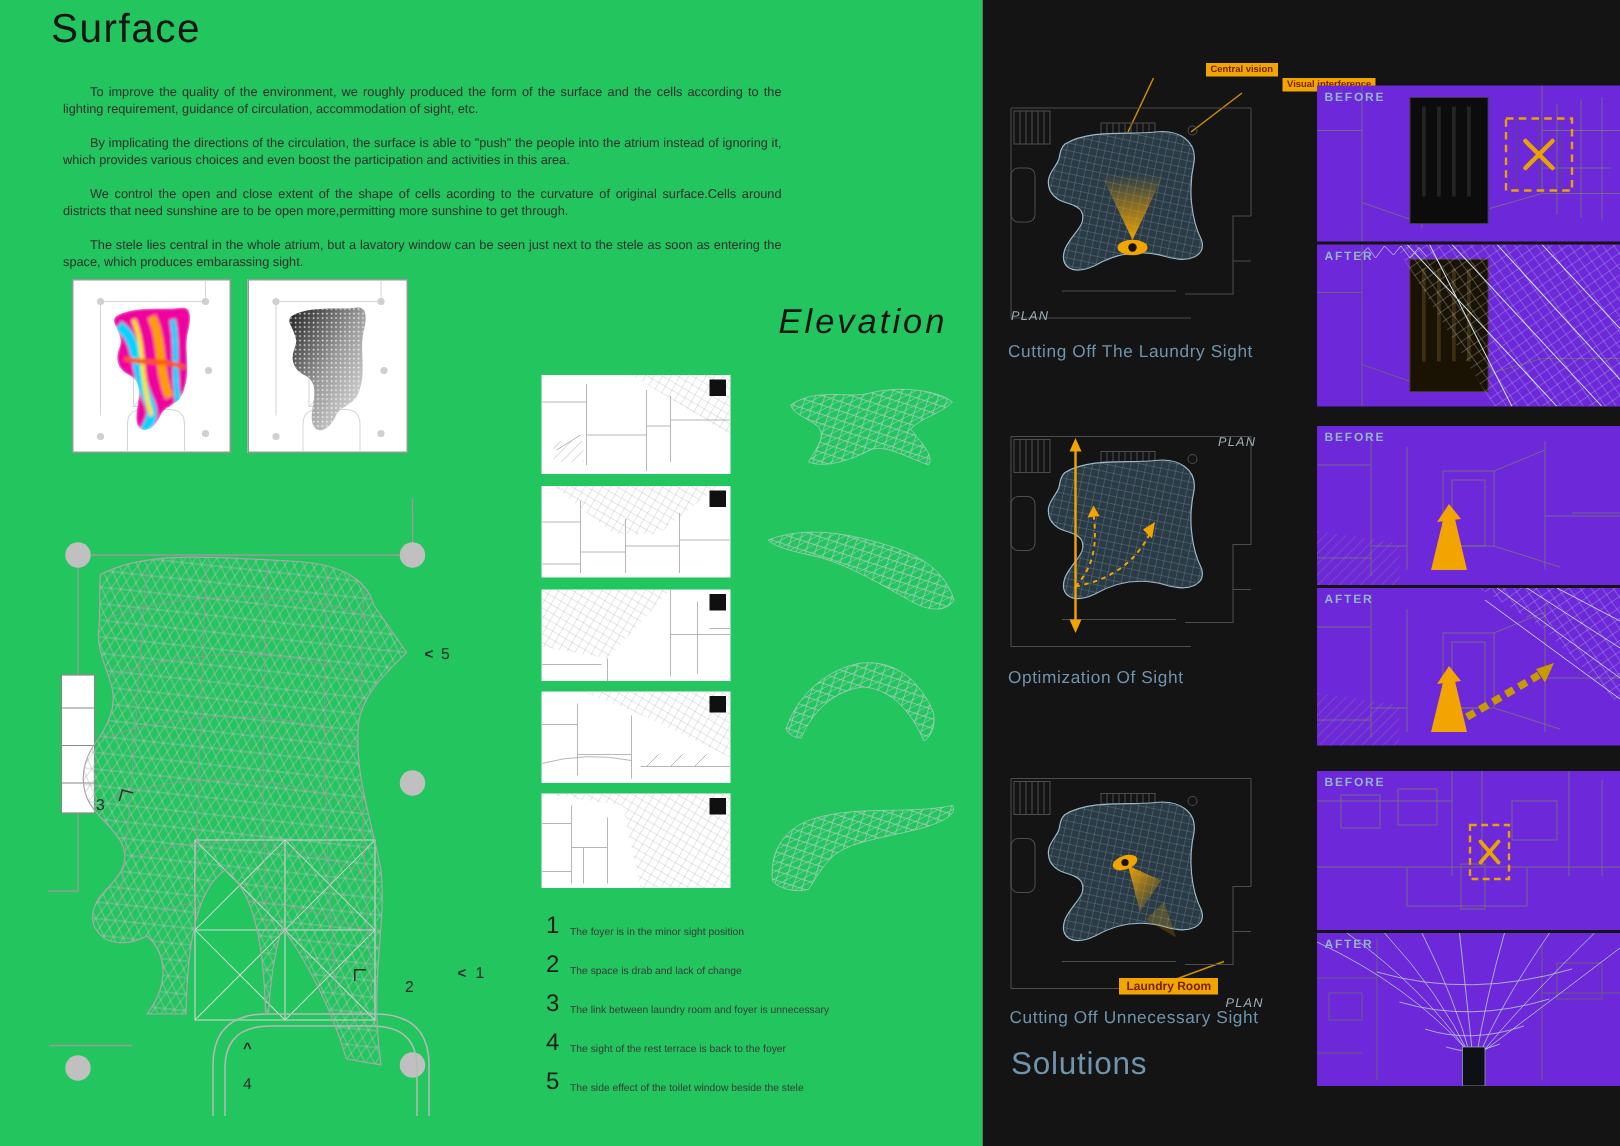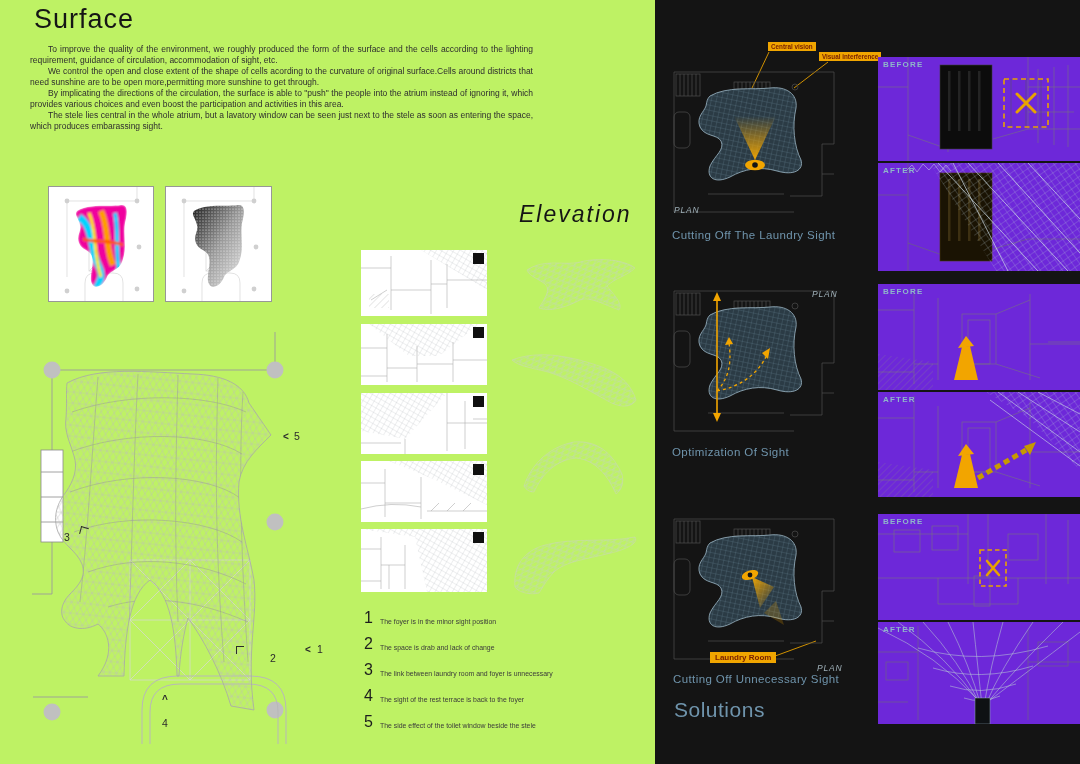--- a/index.html
+++ b/index.html
@@ -1,39 +1,39 @@
 <!DOCTYPE html>
 <html><head>
 <meta charset="utf-8">
 <style>
   html,body{margin:0;padding:0;}
   body{width:1080px;height:764px;position:relative;overflow:hidden;background:#fff;
        font-family:"Liberation Sans",sans-serif;}
   .abs{position:absolute;}
   
-  #left{position:absolute;left:0;top:0;width:655px;height:764px;background:#bef264;}
+  #left{position:absolute;left:0;top:0;width:655px;height:764px;background:#22c55e;}
   .title{left:34px;top:4px;font-size:27px;letter-spacing:1px;color:#151515;font-weight:400;}
   .paras{left:30px;top:44px;width:503px;font-size:8.5px;line-height:11px;color:#2e2e2e;text-align:justify;}
-  .paras p{margin:0;text-indent:18px;}
+  .paras p{margin:12px;text-indent:18px;}
   .frame{border:1px solid #979797;background:#fff;}
   .elevH{left:519px;top:201px;font-size:23px;letter-spacing:2px;color:#151515;font-weight:400;font-style:italic;}
   .mk{color:#2b2b2b;font-size:10.5px;}
   .chev{color:#2b2b2b;font-size:10px;font-weight:bold;}
   .corner{width:7px;height:7px;border-left:1.4px solid #2b2b2b;border-top:1.4px solid #2b2b2b;}
   .fig{background:#fff;overflow:hidden;}
   .blacksq{position:absolute;top:3px;right:3px;width:11px;height:11px;background:#101010;}
   .issue{left:364px;display:flex;align-items:flex-start;width:280px;height:26px;}
   .inum{font-size:16px;font-weight:400;color:#1d1d1d;width:16px;line-height:16px;}
   .itxt{font-size:6.9px;color:#3a3a3a;padding-top:8px;}
   
   #right{position:absolute;left:655px;top:0;width:425px;height:764px;background:#141414;}
   .planlbl{font-size:8.5px;letter-spacing:.8px;color:#9fb0b8;font-style:italic;}
   .dheading{font-size:11.5px;letter-spacing:.4px;color:#6f94ac;}
   .solutions{font-size:21px;letter-spacing:.5px;color:#6f94ac;}
-  .callout{background:#f0a500;color:#7a2100;font-size:6.3px;font-weight:bold;padding:1px 3px;white-space:nowrap;}
+  .callout{background:#f0a500;color:#7a2100;font-size:6.3px;font-weight:bold;padding:1px 3px;white-space:nowrap;margin-left:36px;}
   .callout.big{font-size:8px;padding:1px 5px;}
   .photo{left:223px;width:202px;background:#6d28d9;overflow:hidden;}
   .photolbl{position:absolute;left:5px;top:3px;font-size:8px;font-weight:600;letter-spacing:1.2px;color:#8fb6c9;}
 </style>
 </head>
 <body>
 
 <svg width="0" height="0" style="position:absolute">
 <defs>
   <pattern id="tri" width="13" height="11" patternUnits="userSpaceOnUse" patternTransform="rotate(6)">
@@ -94,22 +94,22 @@
       </clipPath>
 </defs>
 </svg>
 
 <div id="left">
 
   <div class="abs title">Surface</div>
 
   <div class="abs paras">
     <p>To improve the quality of the environment, we roughly produced the form of the surface and the cells according to the lighting requirement, guidance of circulation, accommodation of sight, etc.</p>
+    <p>By implicating the directions of the circulation, the surface is able to "push" the people into the atrium instead of ignoring it, which provides various choices and even boost the participation and activities in this area.</p>
     <p>We control the open and close extent of the shape of cells acording to the curvature of original surface.Cells around districts that need sunshine are to be open more,permitting more sunshine to get through.</p>
-    <p>By implicating the directions of the circulation, the surface is able to "push" the people into the atrium instead of ignoring it, which provides various choices and even boost the participation and activities in this area.</p>
     <p>The stele lies central in the whole atrium, but a lavatory window can be seen just next to the stele as soon as entering the space, which produces embarassing sight.</p>
   </div>
 
   <div class="abs frame" style="left:48px;top:186px;width:104px;height:114px;">
     <svg width="104" height="114">
       <g stroke="#d5d5d5" stroke-width="0.7" fill="none">
         <path d="M18,14 H88 M88,0 V14 M18,14 V90"></path>
         <path d="M36,114 V96 Q36,86 46,86 H64 Q74,86 74,96 V114"></path>
         <rect x="40" y="60" width="24" height="24"></rect>
           <path d="M40,60 L64,84 M64,60 L40,84"></path>

